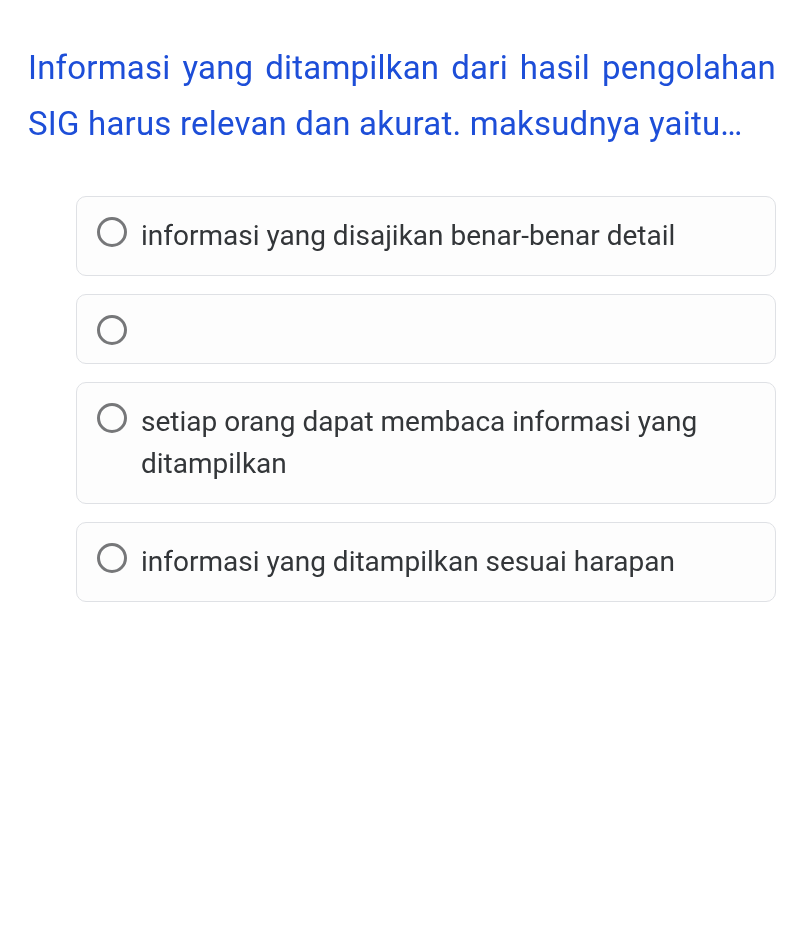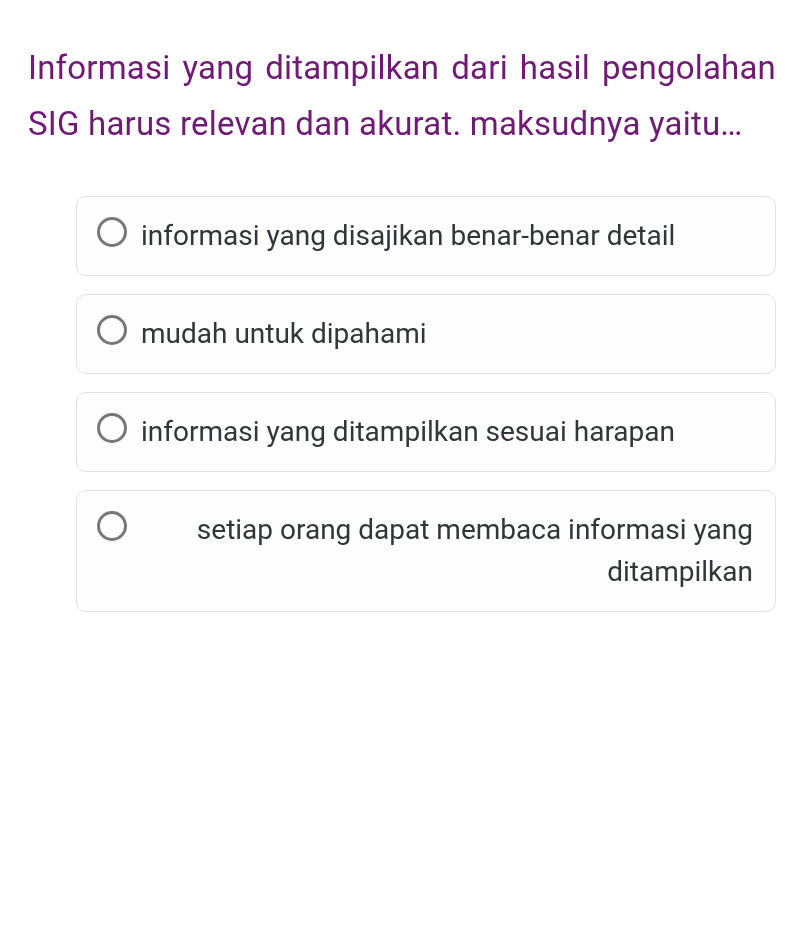--- a/index.html
+++ b/index.html
@@ -10,21 +10,21 @@
     body {
       font-family: -apple-system, BlinkMacSystemFont, "Segoe UI", Roboto, Helvetica, Arial, sans-serif;
       background: #ffffff;
       width: 804px;
       padding: 0 28px 40px 28px;
       color: #1f2328;
     }
     .question-text {
       font-size: 33px;
       line-height: 1.7;
-      color: #701a75;
+      color: #1d4ed8;
       text-align: justify;
       text-justify: inter-word;
       margin-top: 40px;
       margin-bottom: 44px;
       letter-spacing: 0.2px;
     }
     .options-wrap {
       padding-left: 48px;
       display: flex;
       flex-direction: column;
@@ -32,21 +32,20 @@
     }
     .option {
       border: 1px solid #dfe1e5;
       border-radius: 10px;
       padding: 18px 22px 18px 20px;
       display: flex;
       align-items: flex-start;
       gap: 14px;
       cursor: pointer;
       background: #fdfdfd;
-      text-align: right;
     }
     .radio-circle {
       flex-shrink: 0;
       width: 30px;
       height: 30px;
       border: 3px solid #767779;
       border-radius: 50%;
       margin-top: 2px;
     }
     .option-text-wrap {
@@ -70,32 +69,29 @@
   <div class="option">
     <div class="radio-circle"></div>
     <div class="option-text-wrap">
       <span>informasi yang disajikan benar-benar detail</span>
     </div>
   </div>
 
 
   <div class="option">
     <div class="radio-circle"></div>
+  </div>
+
+  <div class="option">
+    <div class="radio-circle"></div>
     <div class="option-text-wrap">
-      <span>mudah untuk dipahami</span>
+      <span>setiap orang dapat membaca informasi yang ditampilkan</span>
     </div>
   </div>
 
   <div class="option">
     <div class="radio-circle"></div>
     <div class="option-text-wrap">
       <span>informasi yang ditampilkan sesuai harapan</span>
     </div>
   </div>
 
-  <div class="option">
-    <div class="radio-circle"></div>
-    <div class="option-text-wrap">
-      <span>setiap orang dapat membaca informasi yang ditampilkan</span>
-    </div>
-  </div>
-
 </div>
 
 </body></html>

